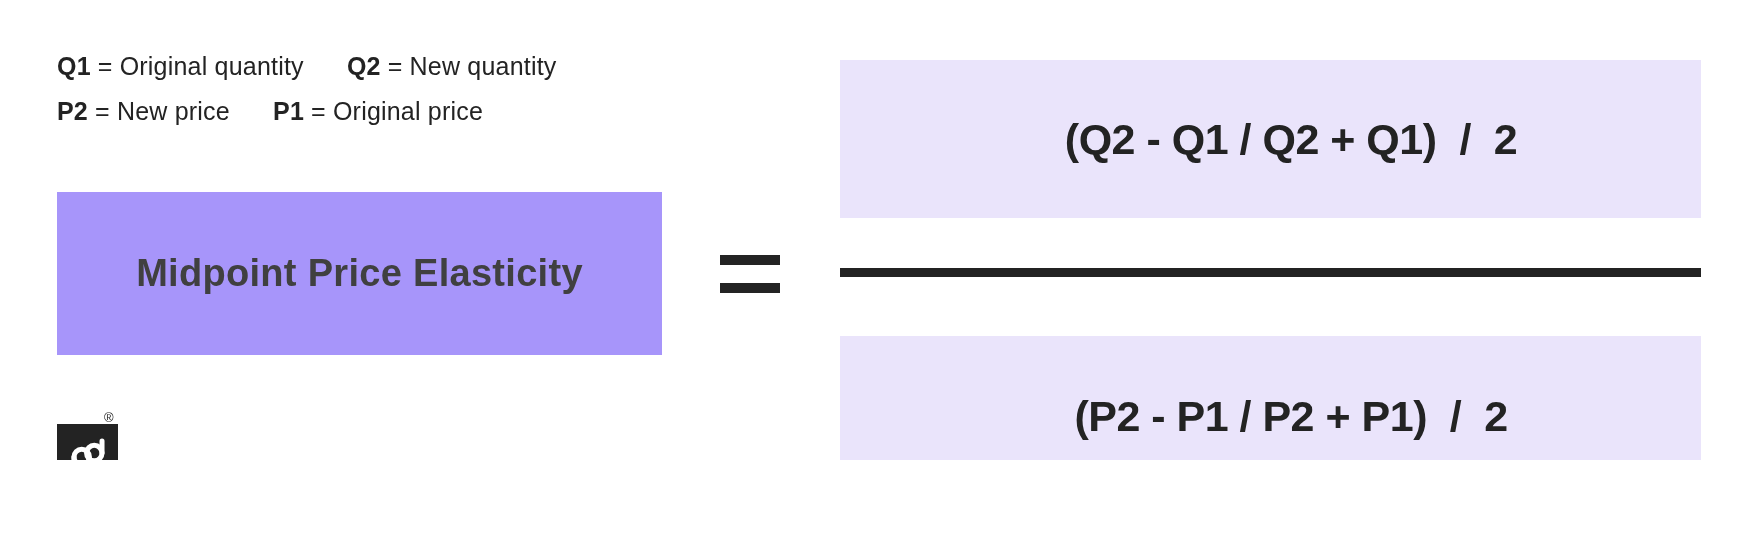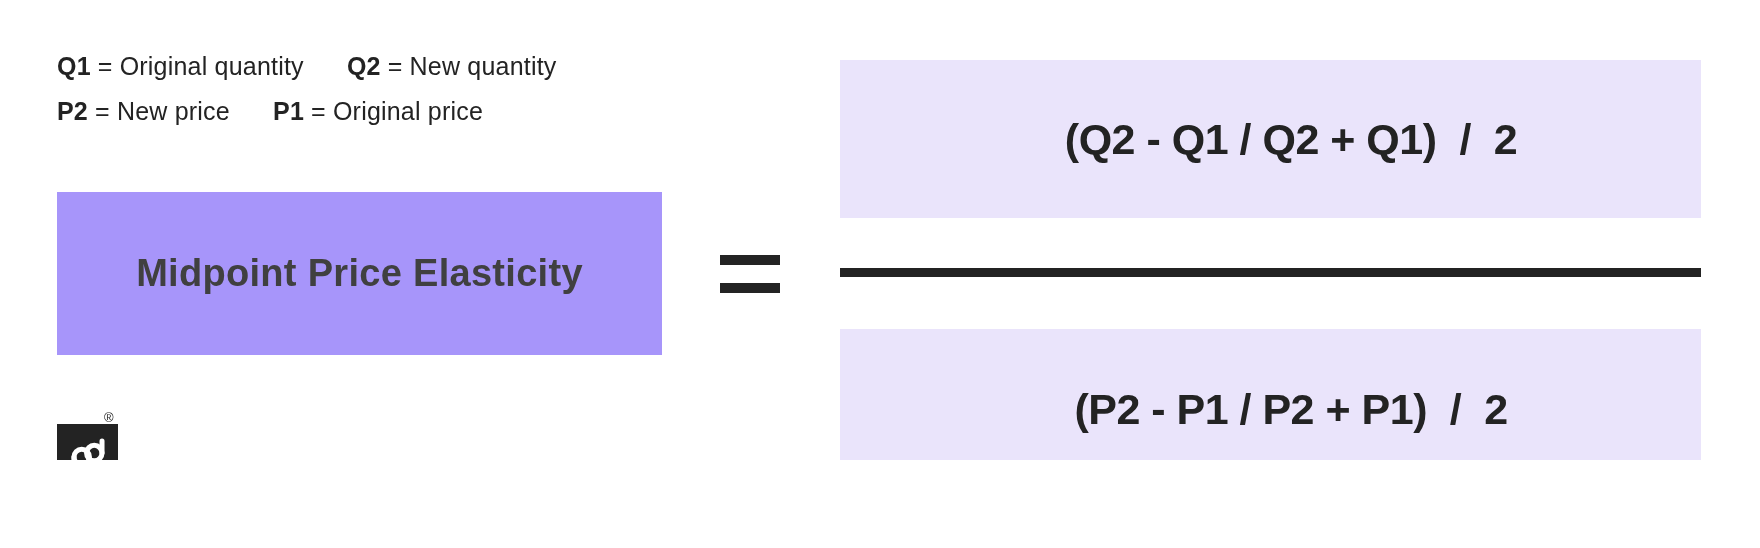--- a/index.html
+++ b/index.html
@@ -76,21 +76,21 @@
     position: absolute;
     left: 840px;
     width: 861px;
     background: var(--lavender);
     display: flex;
     align-items: center;
     justify-content: center;
     padding-left: 41px;
   }
   .frac-box.numerator { top: 60px; height: 158px; }
-  .frac-box.denominator { top: 329px; height: 160px; }
+  .frac-box.denominator { top: 336px; height: 160px; }
   .formula-text {
     color: var(--ink);
     font-size: 43px;
     font-weight: 700;
     letter-spacing: -0.5px;
     white-space: pre;
   }
   .frac-bar {
     position: absolute;
     left: 840px;

